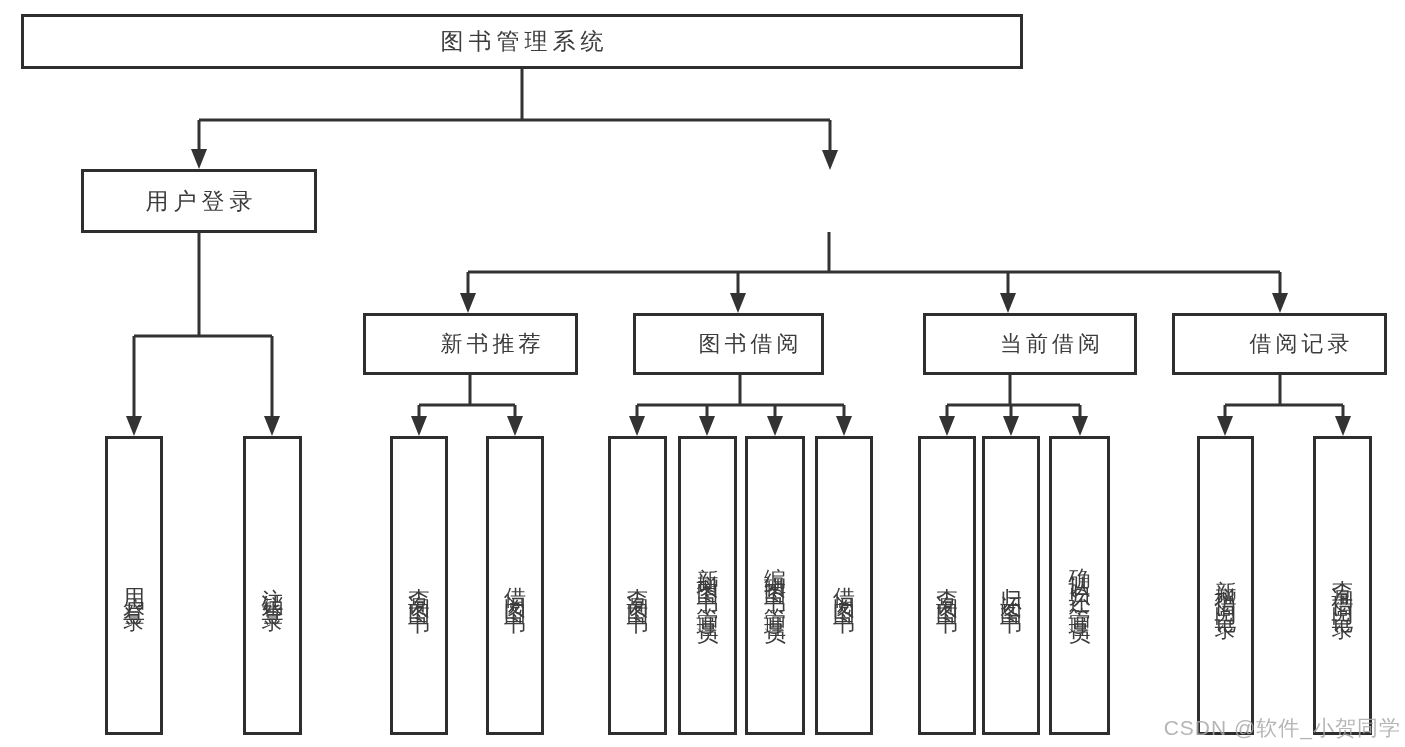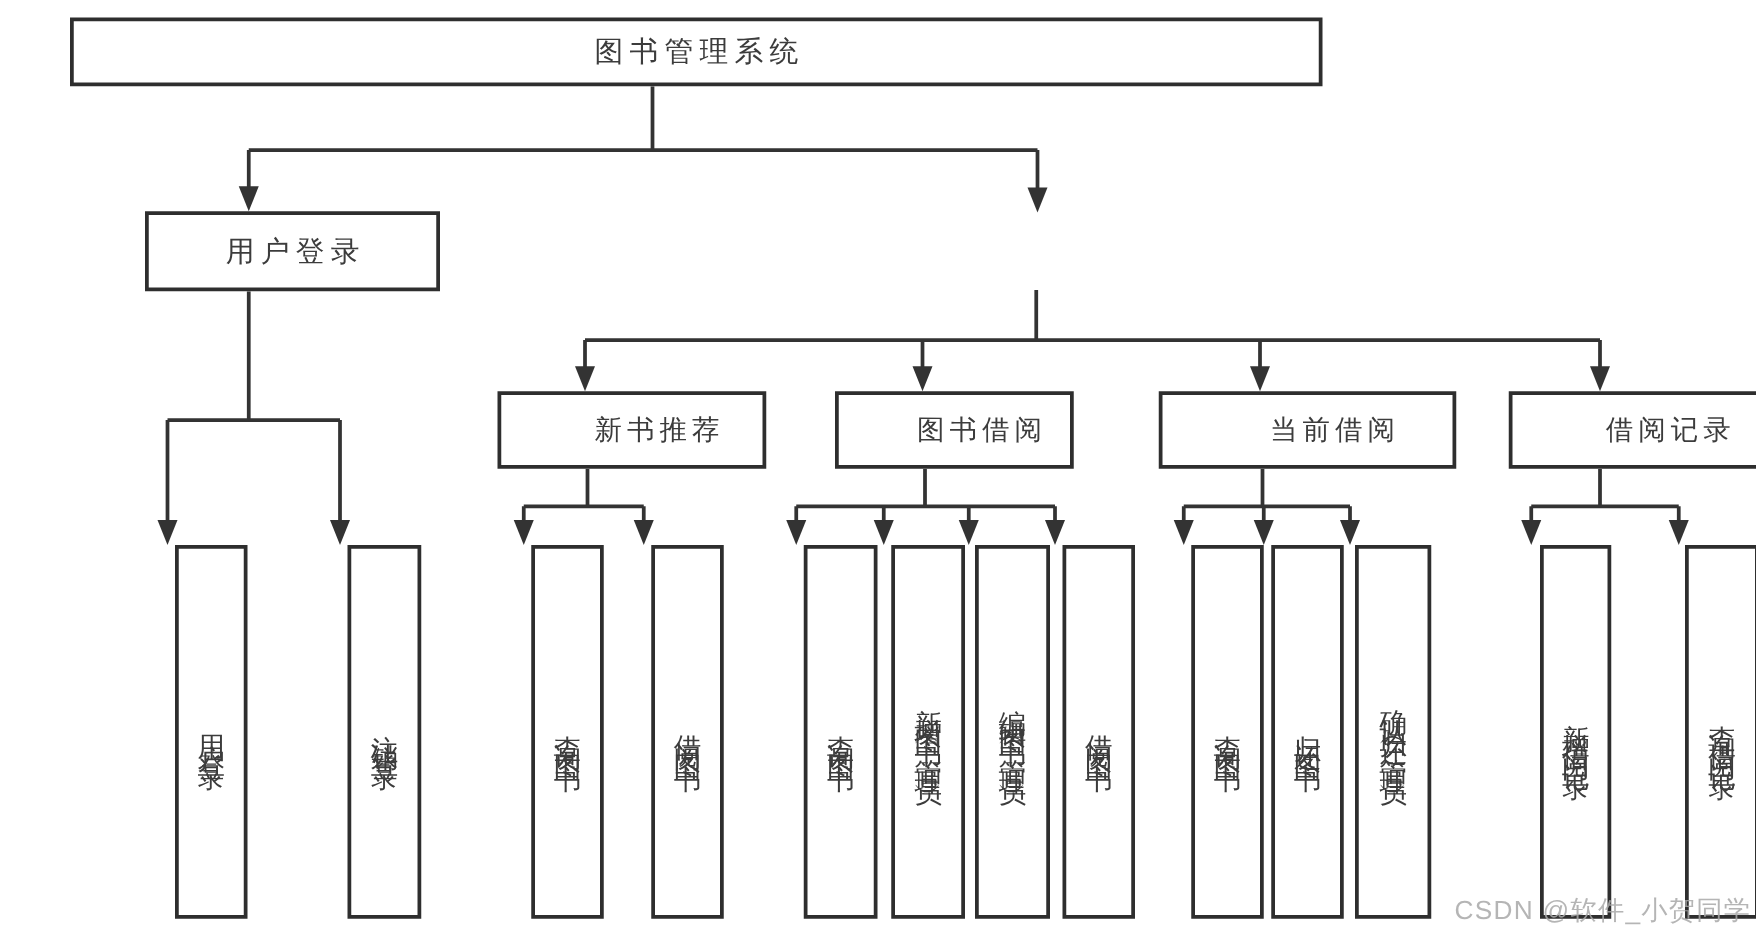--- a/index.html
+++ b/index.html
@@ -14,21 +14,20 @@
   .wires .stroke path, .wires .stroke line{stroke:#333333;stroke-width:3;fill:none;}
   .wires .heads polygon{fill:#333333;stroke:none;}
   .box{
     position:absolute;
     box-sizing:border-box;
     background:#ffffff;
     border:3px solid #2e2e2e;
     color:#3c3c3c;
     display:flex;align-items:center;justify-content:center;
     z-index:2;
-    margin-left:35px;
   }
   .hbox{font-size:23px;letter-spacing:5px;text-indent:5px;white-space:nowrap;}
   .hbox.small{font-size:22px;letter-spacing:4px;text-indent:4px;padding-left:40px;}
   .vbox{top:436px;height:299px;}
   .vtext{
     writing-mode:vertical-rl;
     text-orientation:mixed;
     font-size:22px;
     letter-spacing:8px;
     line-height:1;
@@ -116,21 +115,21 @@
   <div class="box hbox" style="left:81px;top:169px;width:236px;height:64px">
     <span>用户登录</span>
   </div>
 
   <div class="box hbox small" style="left:363px;top:313px;width:215px;height:62px">
     <span>新书推荐</span>
   </div>
   <div class="box hbox small" style="left:633px;top:313px;width:191px;height:62px">
     <span>图书借阅</span>
   </div>
-  <div class="box hbox small" style="left:892px;top:313px;width:238px;height:62px">
+  <div class="box hbox small" style="left:923px;top:313px;width:214px;height:62px">
     <span>当前借阅</span>
   </div>
   <div class="box hbox small" style="left:1172px;top:313px;width:215px;height:62px">
     <span>借阅记录</span>
   </div>
 
   <div class="box vbox" style="left:105px;width:58px">
     <span class="vtext">用户登录</span>
   </div>
   <div class="box vbox" style="left:243px;width:59px">

